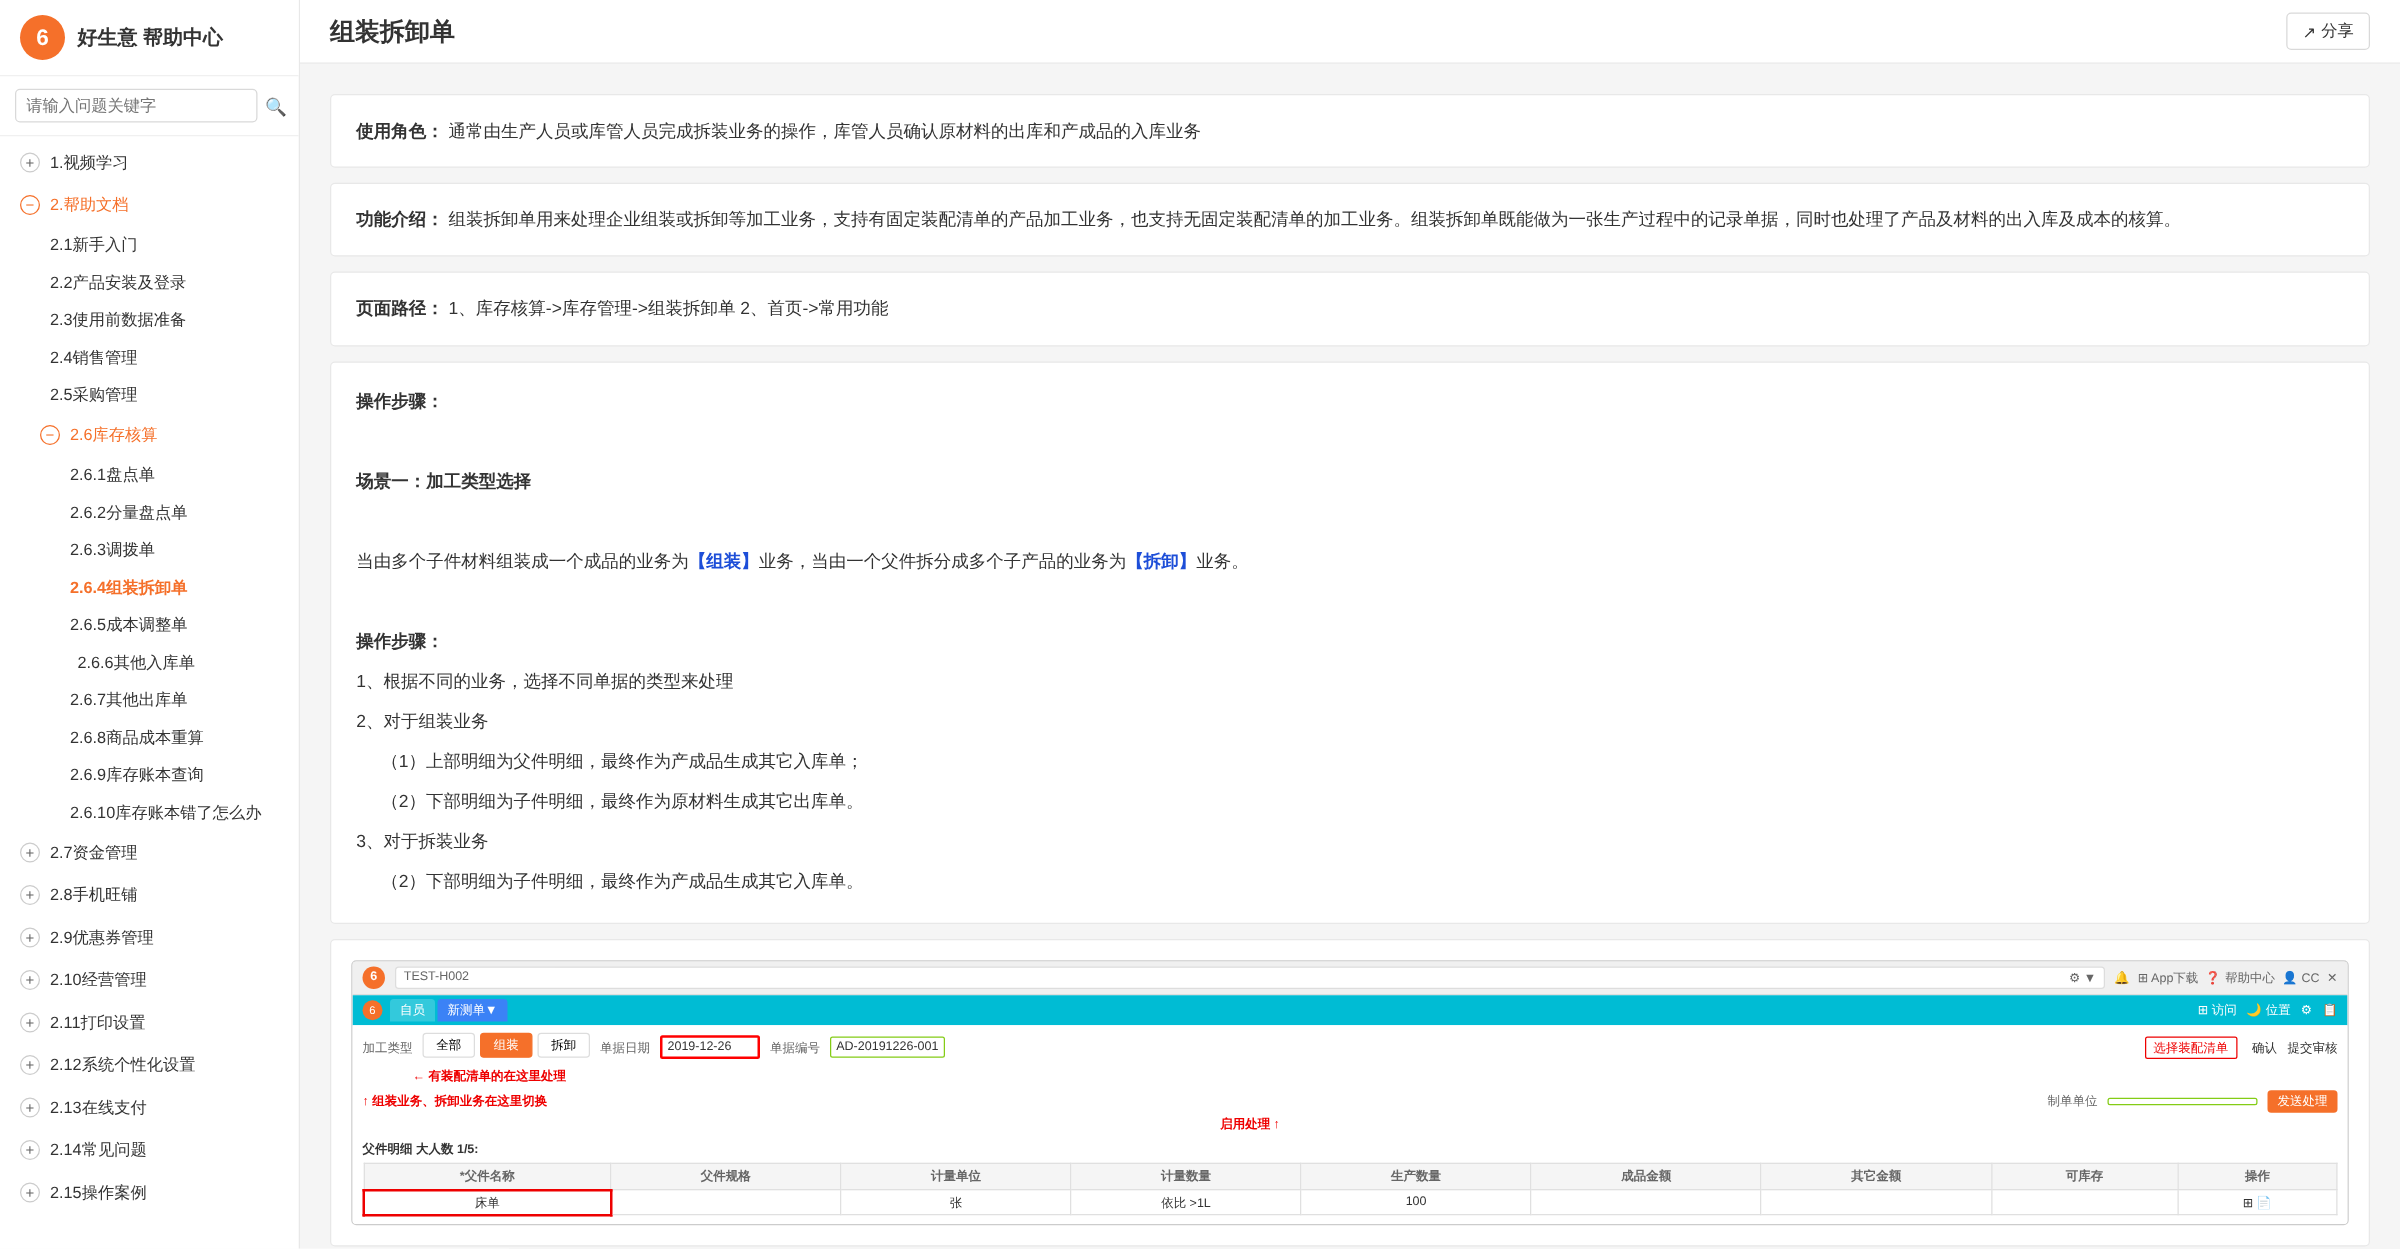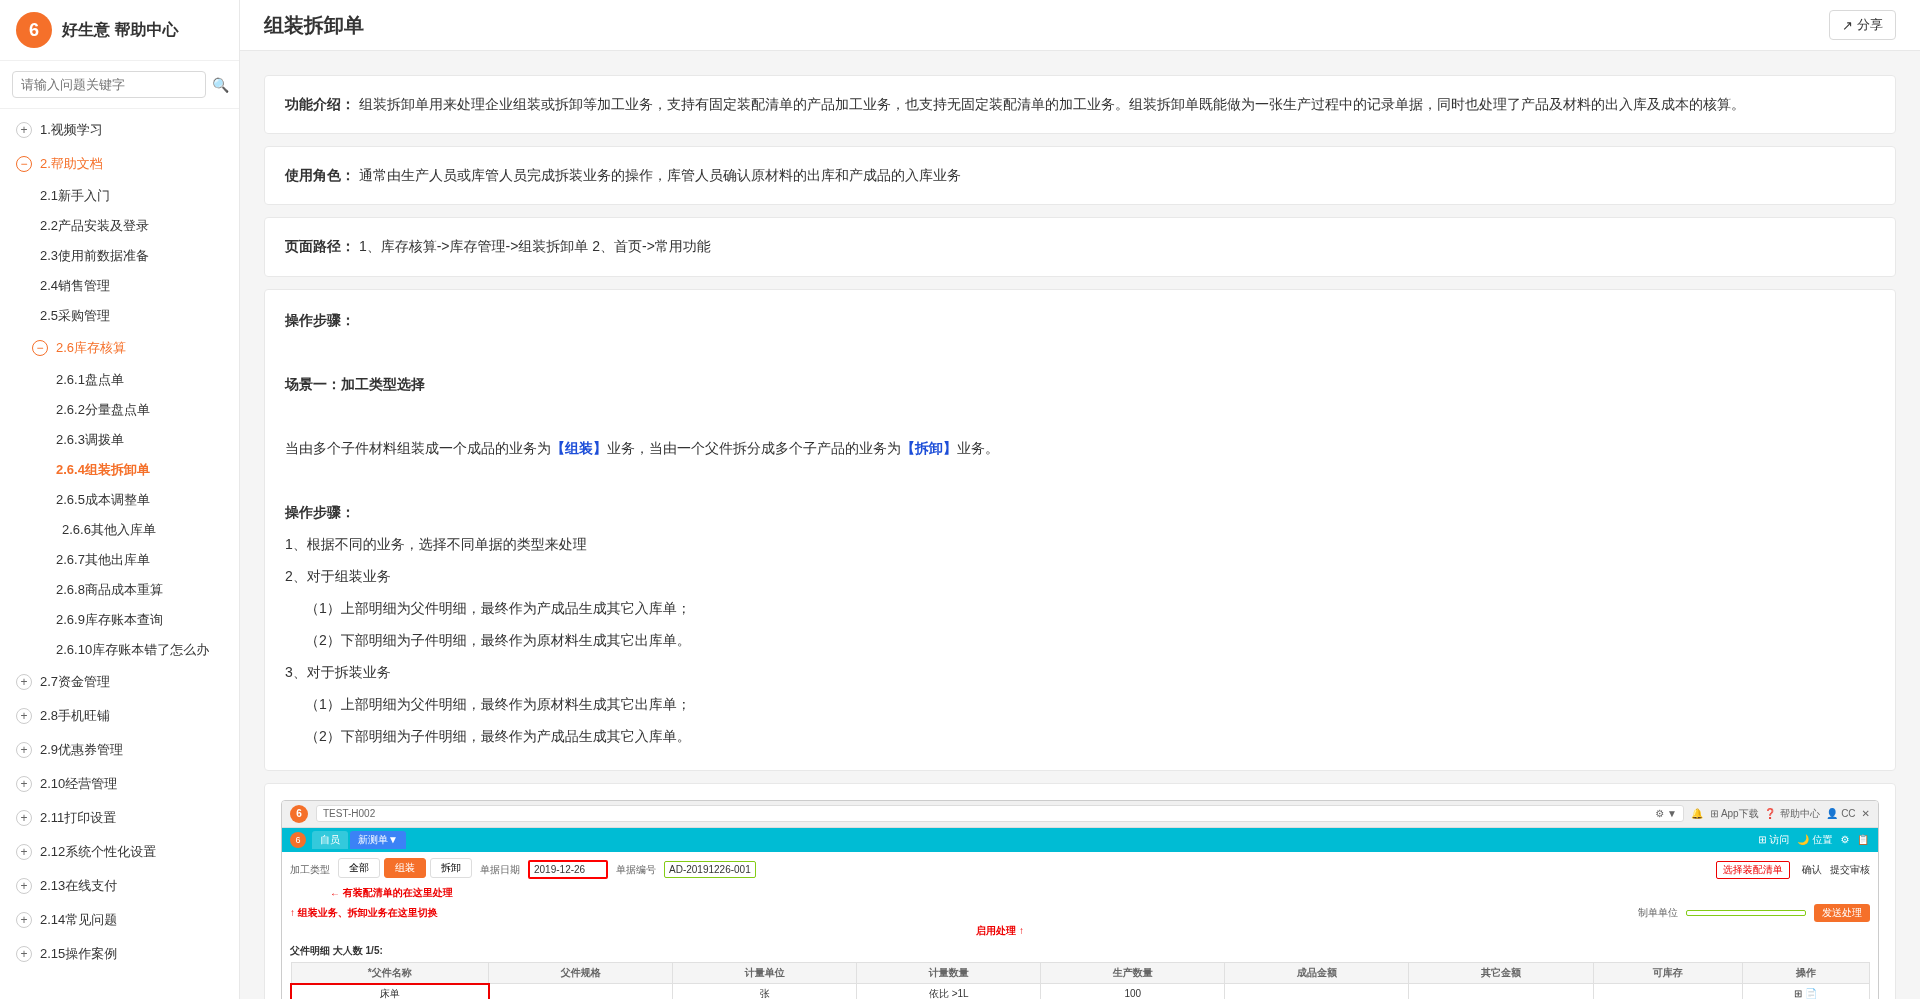--- a/index.html
+++ b/index.html
@@ -403,27 +403,27 @@
     <h1 id="page-title">组装拆卸单</h1>
     <button id="share-btn">
       <span style="font-size:13px;">↗</span>
       <span>分享</span>
     </button>
   </div>
 
   <div id="content-area">
 
     <div class="content-box">
+      <span class="bold">使用角色：</span>
+      <span>通常由生产人员或库管人员完成拆装业务的操作，库管人员确认原材料的出库和产成品的入库业务</span>
+    </div>
+
+    <div class="content-box">
       <span class="bold">功能介绍：</span>
       <span>组装拆卸单用来处理企业组装或拆卸等加工业务，支持有固定装配清单的产品加工业务，也支持无固定装配清单的加工业务。组装拆卸单既能做为一张生产过程中的记录单据，同时也处理了产品及材料的出入库及成本的核算。</span>
-    </div>
-
-    <div class="content-box">
-      <span class="bold">使用角色：</span>
-      <span>通常由生产人员或库管人员完成拆装业务的操作，库管人员确认原材料的出库和产成品的入库业务</span>
     </div>
 
     <div class="content-box">
       <span class="bold">页面路径：</span>
       <span>1、库存核算-&gt;库存管理-&gt;组装拆卸单 2、首页-&gt;常用功能</span>
     </div>
 
     <div class="content-box steps-content">
       <p><span class="bold">操作步骤：</span></p>
       <p>&nbsp;</p>
@@ -432,21 +432,20 @@
       <p>
         <span>当由多个子件材料组装成一个成品的业务为</span><span class="highlight">【组装】</span><span>业务，当由一个父件拆分成多个子产品的业务为</span><span class="highlight">【拆卸】</span><span>业务。</span>
       </p>
       <p>&nbsp;</p>
       <p><span class="bold">操作步骤：</span></p>
       <p>1、根据不同的业务，选择不同单据的类型来处理</p>
       <p>2、对于组装业务</p>
       <p class="indent1">（1）上部明细为父件明细，最终作为产成品生成其它入库单；</p>
       <p class="indent1">（2）下部明细为子件明细，最终作为原材料生成其它出库单。</p>
       <p>3、对于拆装业务</p>
-      <p class="indent1">（1）上部明细为父件明细，最终作为原材料生成其它出库单；</p>
       <p class="indent1">（2）下部明细为子件明细，最终作为产成品生成其它入库单。</p>
     </div>
 
     <div class="screenshot-wrapper">
       <div class="mock-screen">
 
         <div class="mock-titlebar">
           <div class="mock-titlebar-logo">6</div>
           <div class="mock-addr">
             <span>TEST-H002</span>

